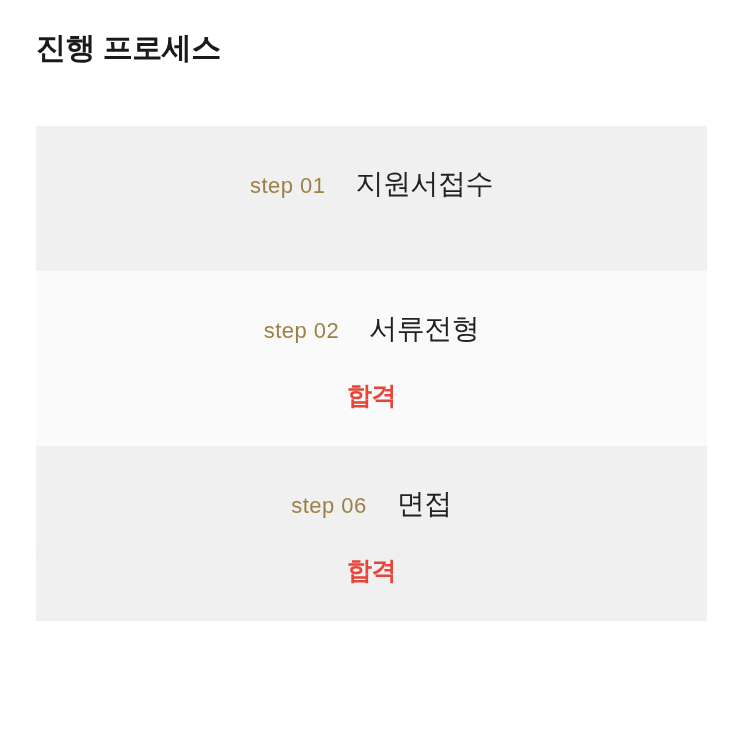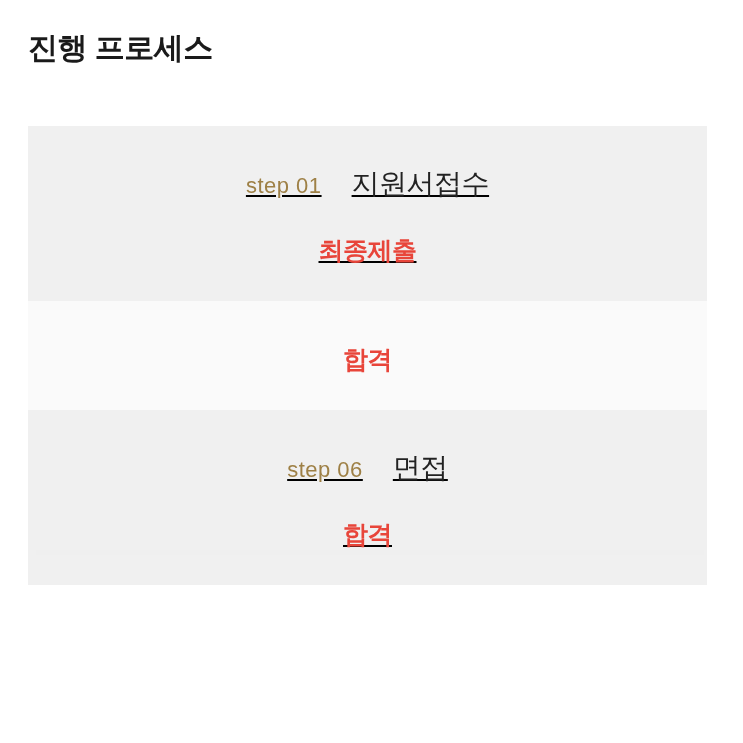--- a/index.html
+++ b/index.html
@@ -15,42 +15,42 @@
   * { margin: 0; padding: 0; box-sizing: border-box; }
   html, body {
     width: 743px; height: 743px;
     background: var(--page-bg);
     font-family: "Liberation Sans", "DejaVu Sans", sans-serif;
     overflow: hidden;
   }
   .page {
     position: relative;
     width: 743px; height: 557px;
-    padding: 30px 36px 0 28px;
+    padding: 30px 36px 0 36px;
   }
   .page-title {
     font-size: 30px;
     line-height: 36px;
     font-weight: 700;
     color: var(--text-strong);
     letter-spacing: -0.5px;
   }
   .process-list {
     margin-top: 60px;
     display: flex;
     flex-direction: column;
   }
   .step-block {
     width: 100%;
     display: flex;
     flex-direction: column;
     align-items: center;
     padding: 43px 0 36px 0;
   }
-  .step-block.dark  { background: var(--block-dark); text-decoration: underline; }
+  .step-block.dark  { background: var(--block-dark); }
   .step-block.light { background: var(--block-light); }
   .step-row {
     display: flex;
     align-items: baseline;
     gap: 30px;
     margin-bottom: 34px;
   }
   .step-label {
     font-size: 22px;
     line-height: 30px;
@@ -87,24 +87,27 @@
 <div class="page">
 
   <h1 class="page-title">진행 프로세스</h1>
 
   <div class="process-list">
   <section class="step-block dark">
     <div class="step-row">
       <span class="step-label">step 01</span>
       <span class="step-name">지원서접수</span>
     </div>
-    <div class="step-status">최종제출</div>
   </section>
 
   <section class="step-block light">
+    <div class="step-row">
+      <span class="step-label">step 02</span>
+      <span class="step-name">서류전형</span>
+    </div>
     <div class="step-status">합격</div>
   </section>
 
   <section class="step-block dark">
     <div class="step-row">
       <span class="step-label">step 06</span>
       <span class="step-name">면접</span>
     </div>
     <div class="step-status">합격</div>
   </section>

